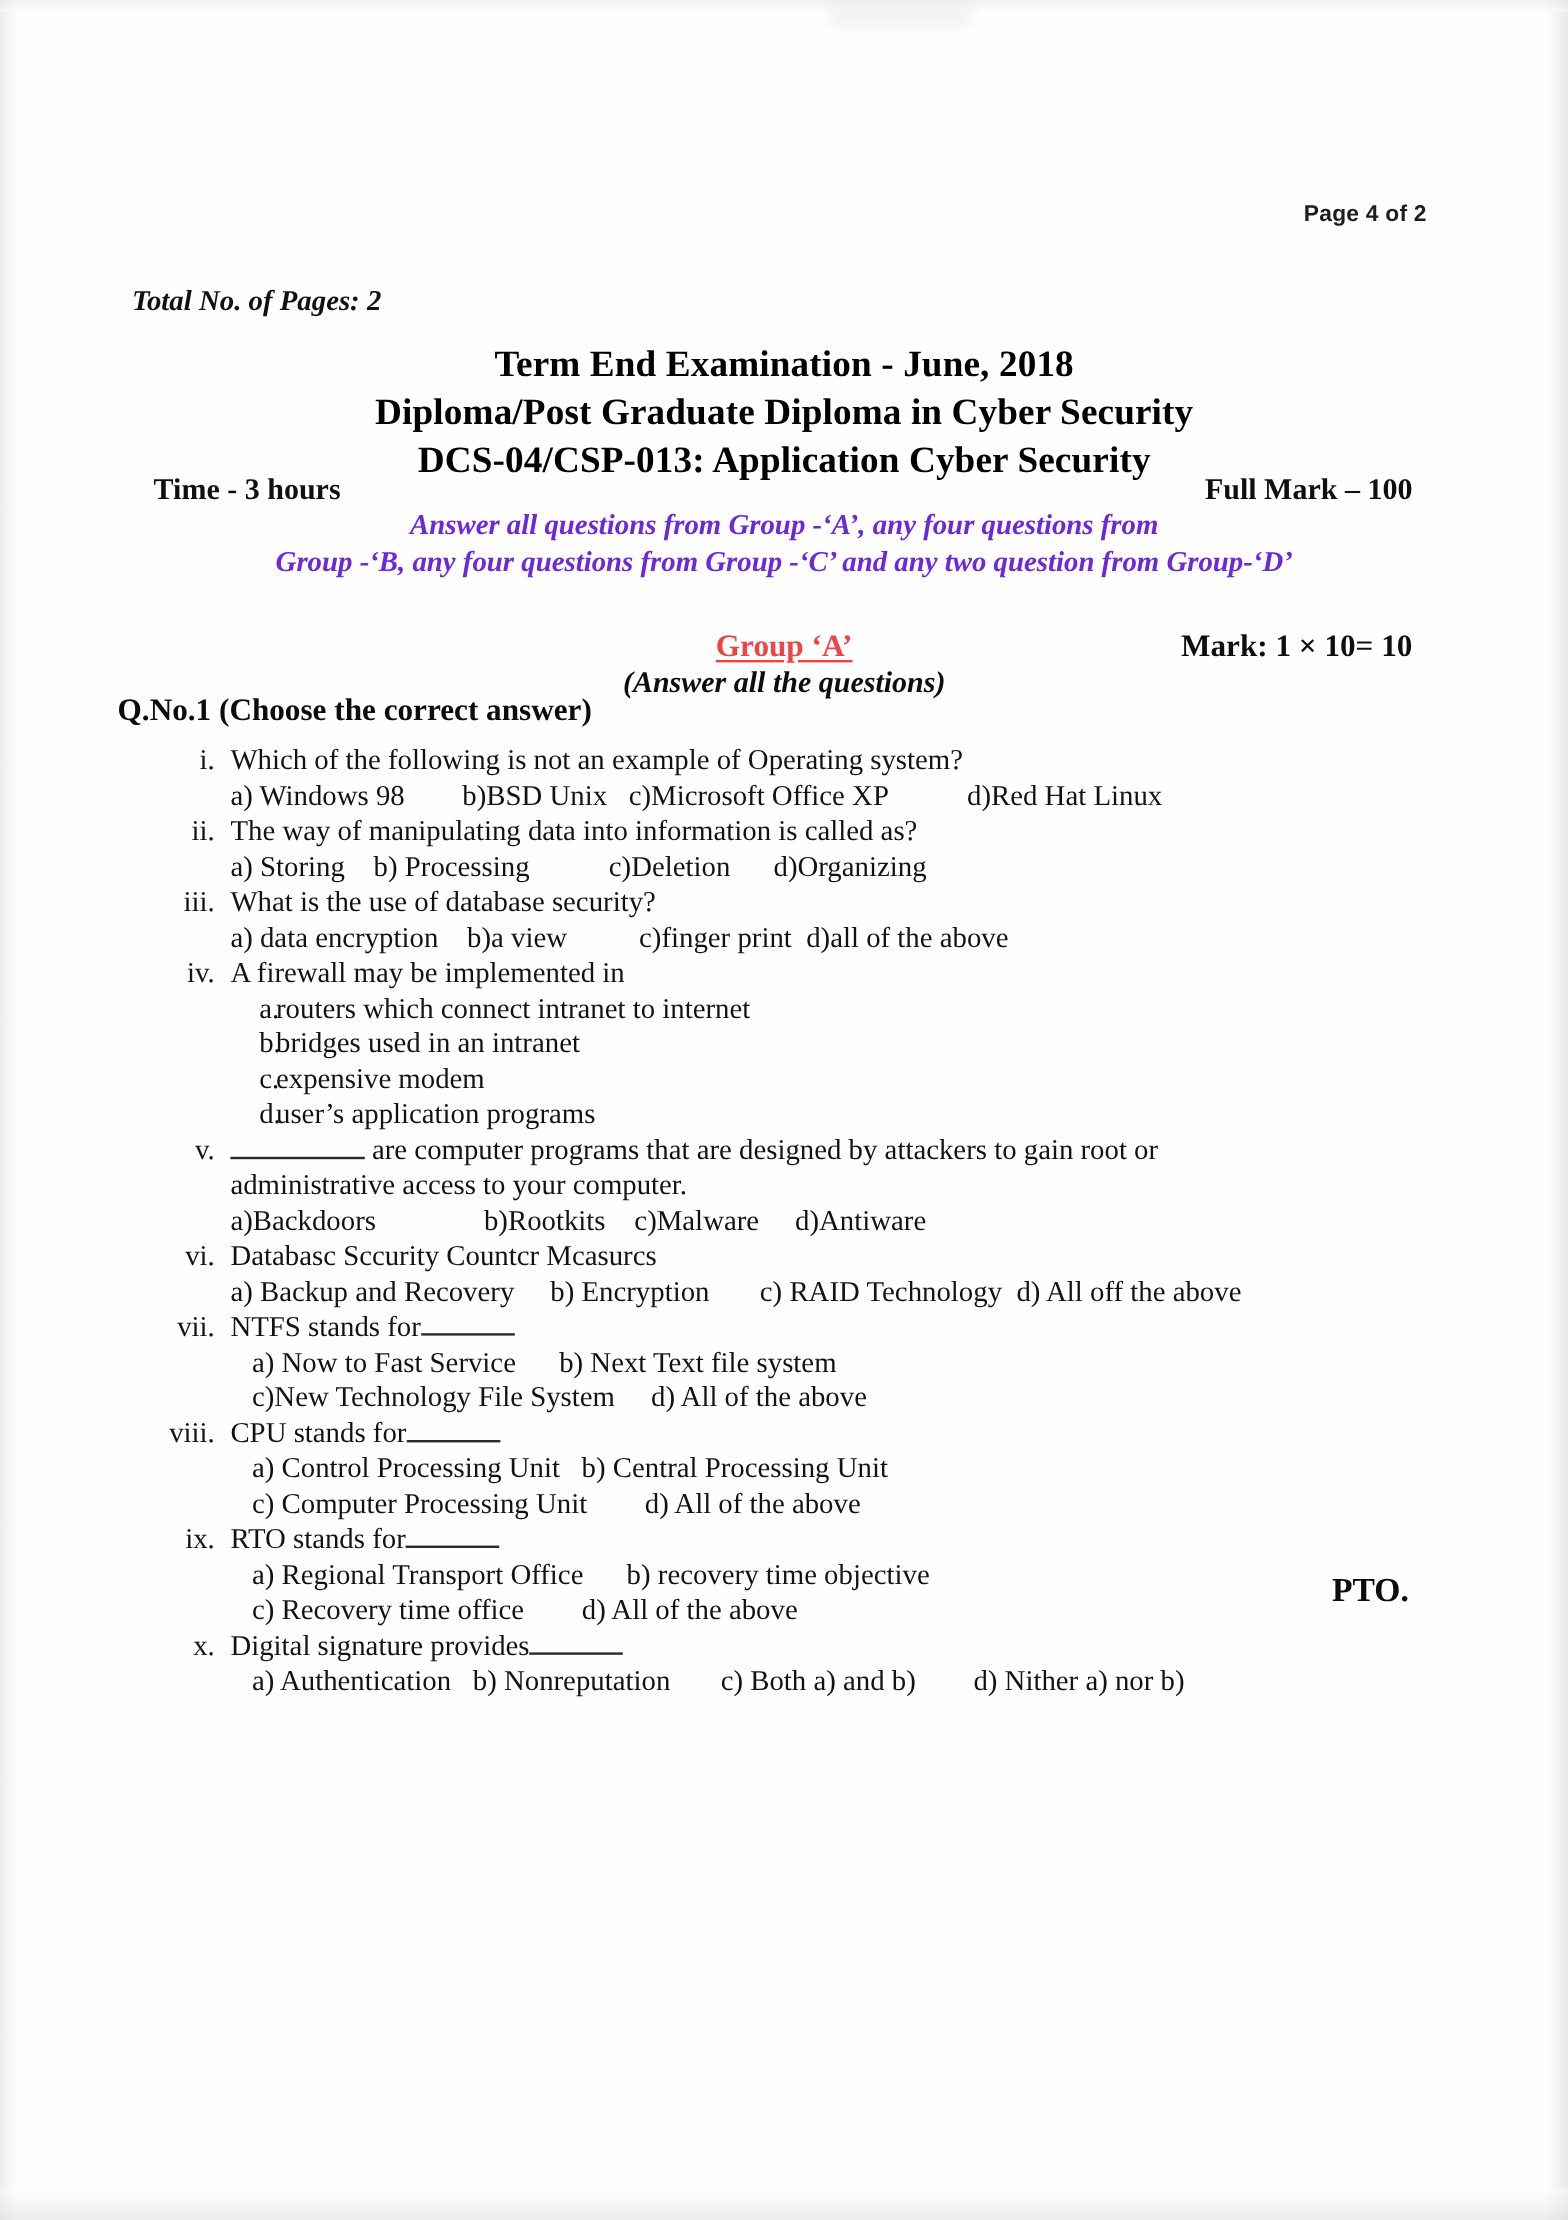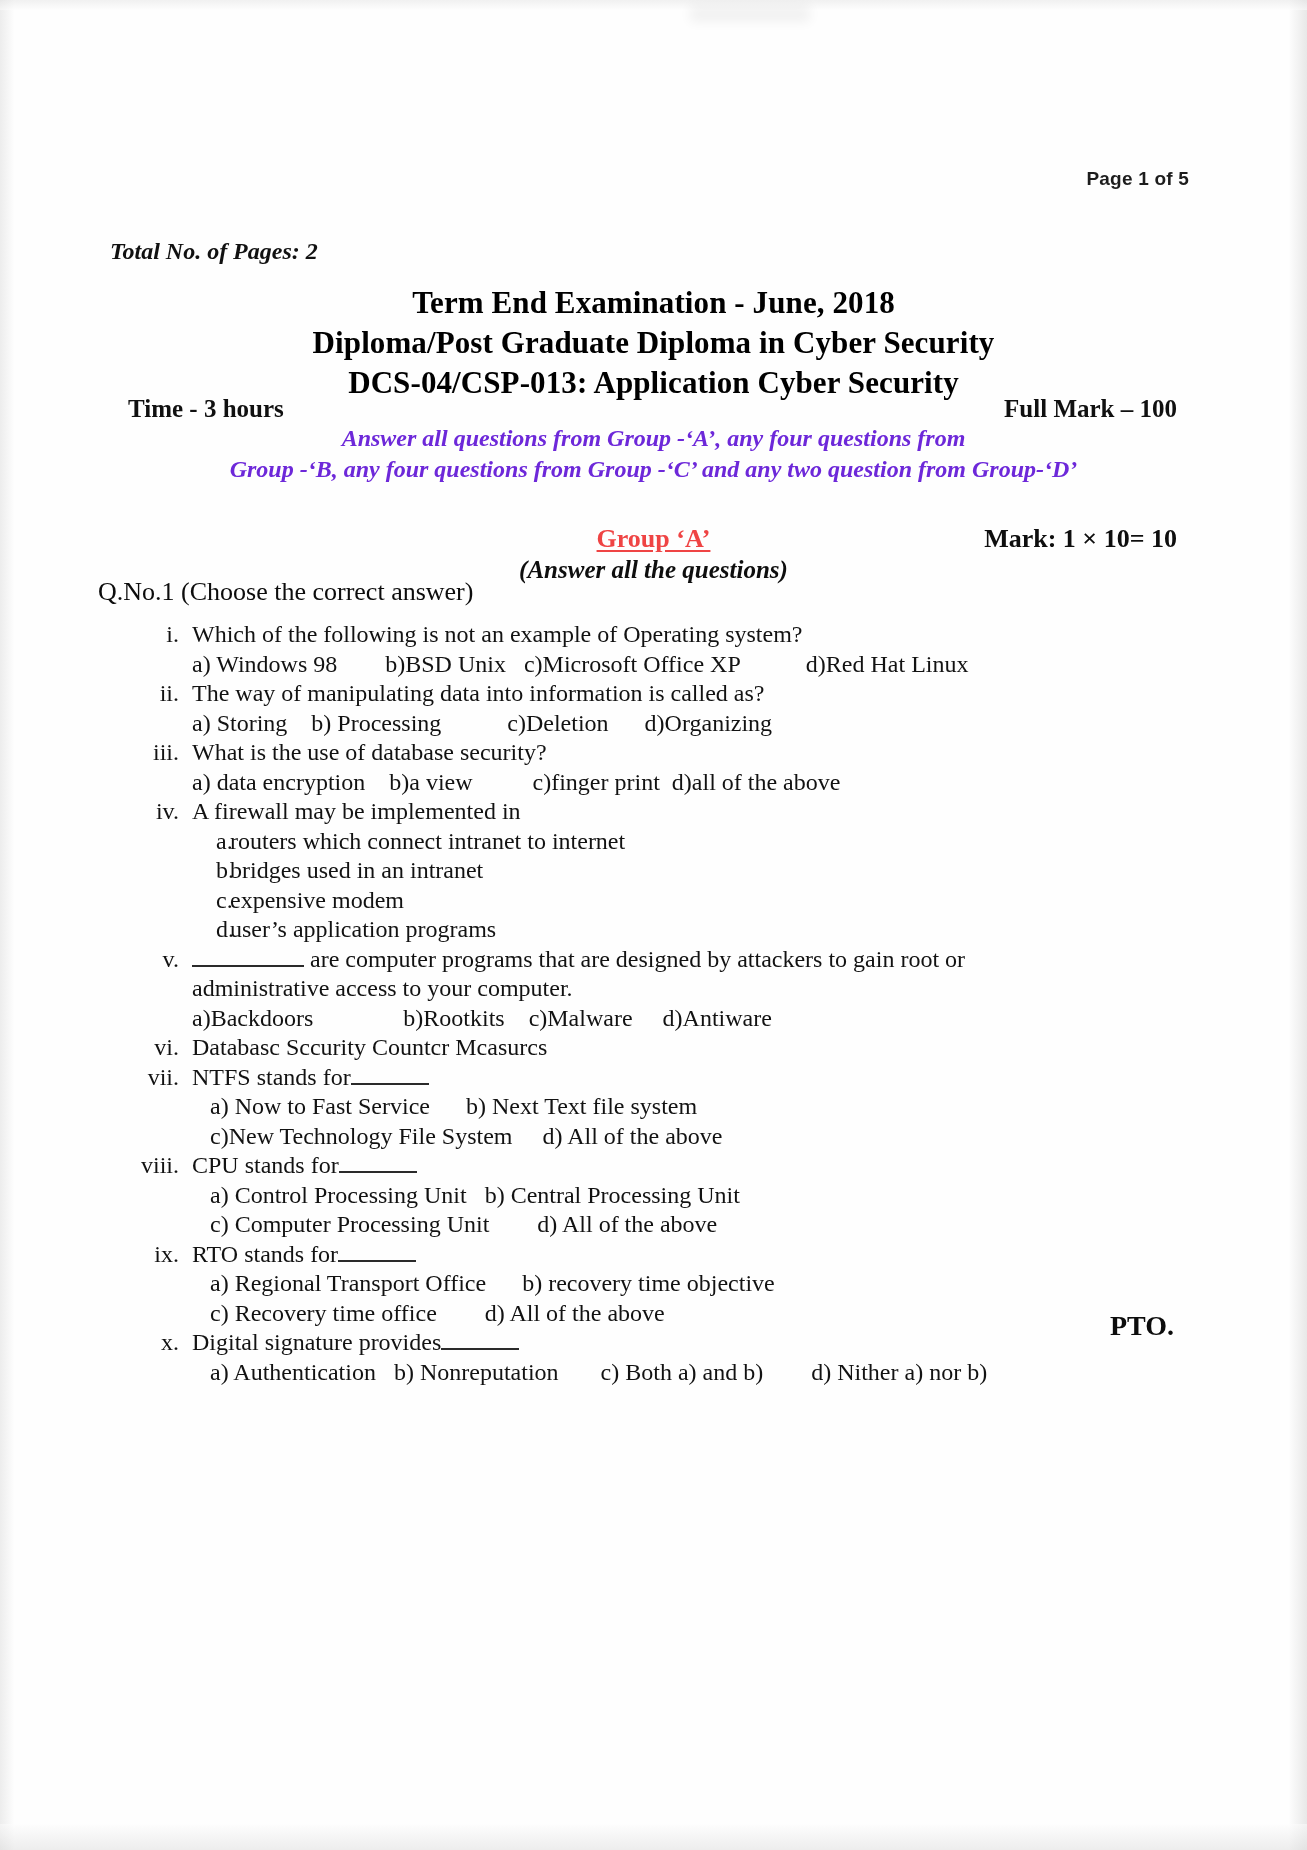--- a/index.html
+++ b/index.html
@@ -173,21 +173,21 @@
     font-weight: bold;
     font-size: 25px;
     color: #0e0e0e;
   }
 
   .qno-heading {
     position: absolute;
     left: 98px;
     top: 577px;
     font-family: "Liberation Serif", serif;
-    font-weight: normal;
+    font-weight: bold;
     font-size: 26px;
     color: #0c0c0c;
   }
 
   .question-list {
     position: absolute;
     left: 140px;
     top: 620px;
     width: 1060px;
   }
@@ -254,21 +254,21 @@
 <div class="page">
 
   <div class="scan-edge-left"></div>
   <div class="scan-edge-right"></div>
   <div class="scan-edge-top"></div>
   <div class="scan-edge-bottom"></div>
   <div class="smudge" style="left:690px; top:6px; width:120px; height:16px;"></div>
 
   <div class="content">
 
-    <div class="page-number">Page 1 of 5</div>
+    <div class="page-number">Page 4 of 2</div>
 
     <div class="total-pages">Total No. of Pages: 2</div>
 
     <div class="title-block">
       <div class="title-line">Term End Examination - June, 2018</div>
       <div class="title-line">Diploma/Post Graduate Diploma in Cyber Security</div>
       <div class="title-line">DCS-04/CSP-013: Application Cyber Security</div>
     </div>
 
     <div class="time-marks-row">
@@ -340,20 +340,21 @@
           <div class="q-body">
             <div class="q-text"><span class="blank-rule" style="width: 112px;"></span> are computer programs that are designed by attackers to gain root or</div>
             <div class="q-text">administrative access to your computer.</div>
             <div class="q-options">a)Backdoors               b)Rootkits    c)Malware     d)Antiware</div>
           </div>
         </div>
         <div class="q-item">
           <div class="q-roman">vi.</div>
           <div class="q-body">
             <div class="q-text">Databasc Sccurity Countcr Mcasurcs</div>
+            <div class="q-options">a) Backup and Recovery     b) Encryption       c) RAID Technology  d) All off the above</div>
           </div>
         </div>
         <div class="q-item">
           <div class="q-roman">vii.</div>
           <div class="q-body">
             <div class="q-text">NTFS stands for<span class="blank-rule" style="width: 78px;"></span></div>
             <div class="q-options" style="padding-left: 18px;">a) Now to Fast Service      b) Next Text file system</div>
             <div class="q-options" style="padding-left: 18px;">c)New Technology File System     d) All of the above</div>
           </div>
         </div>

